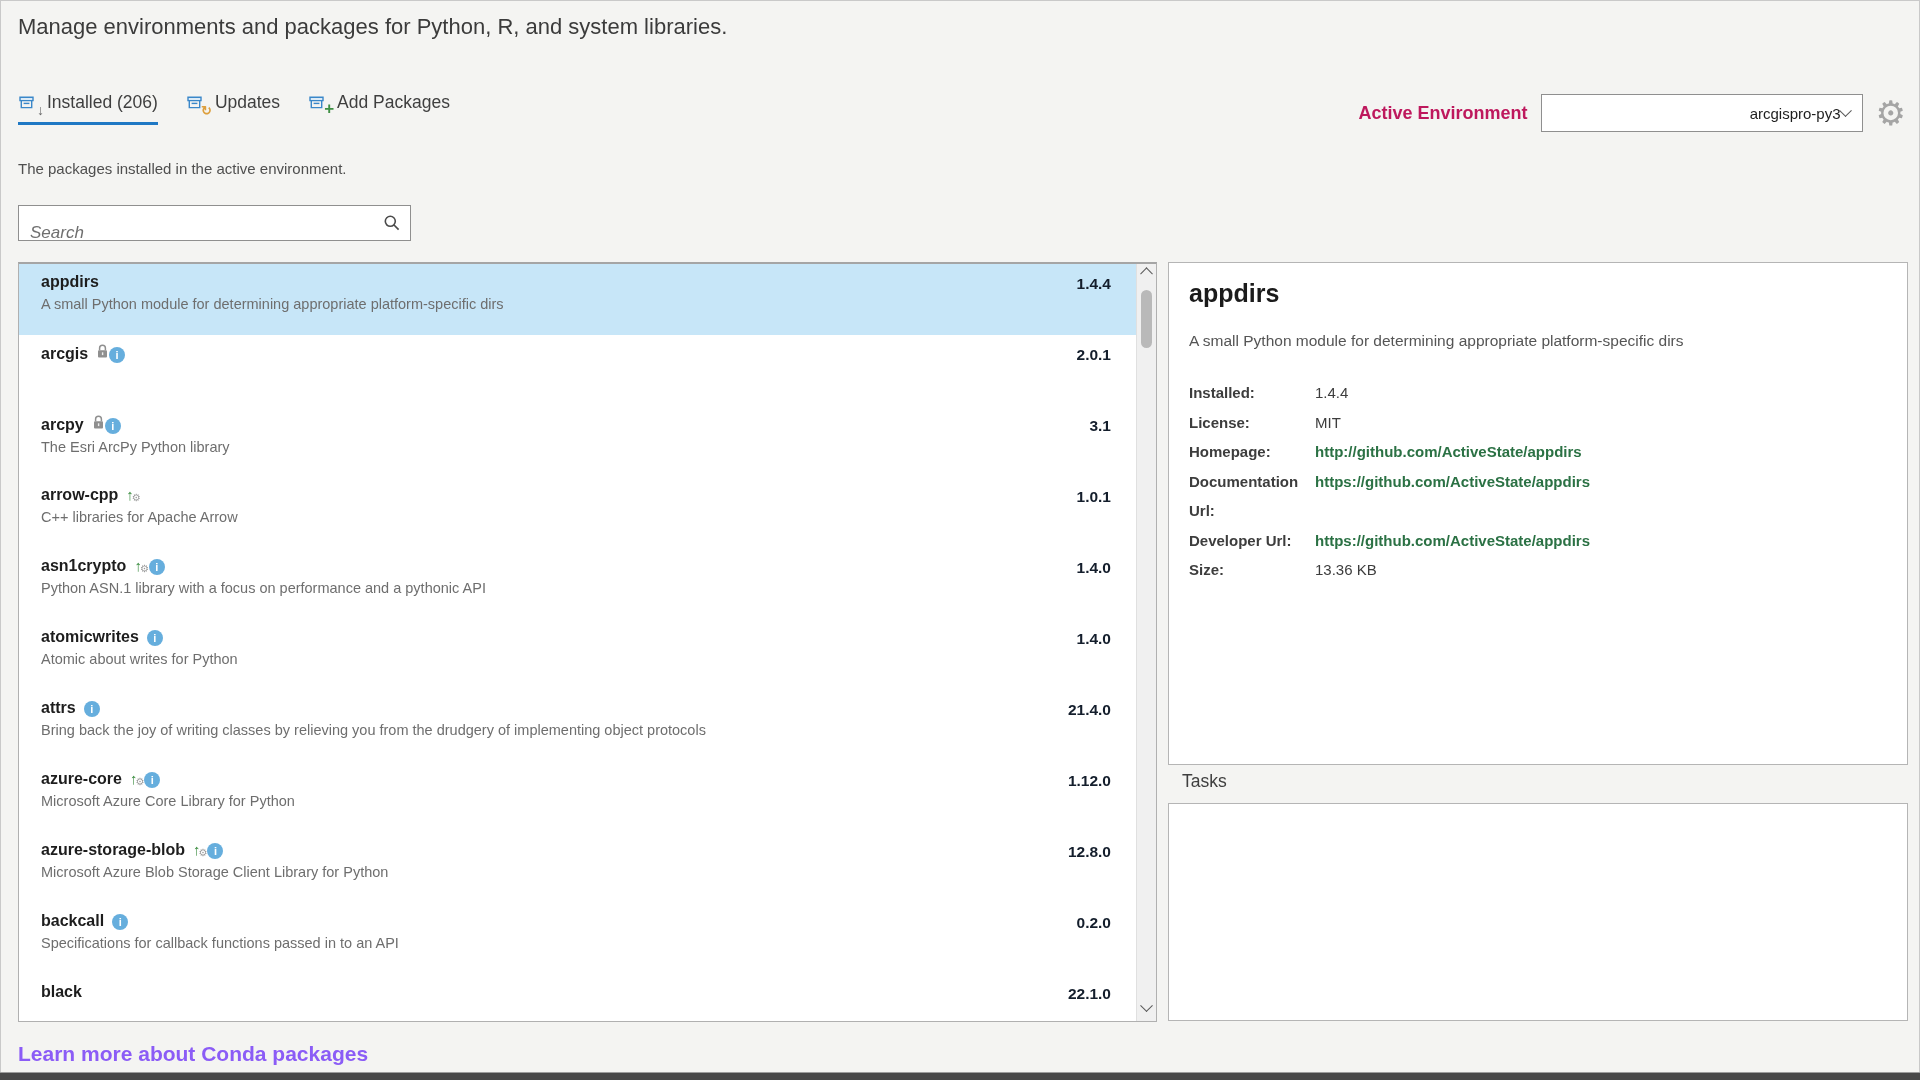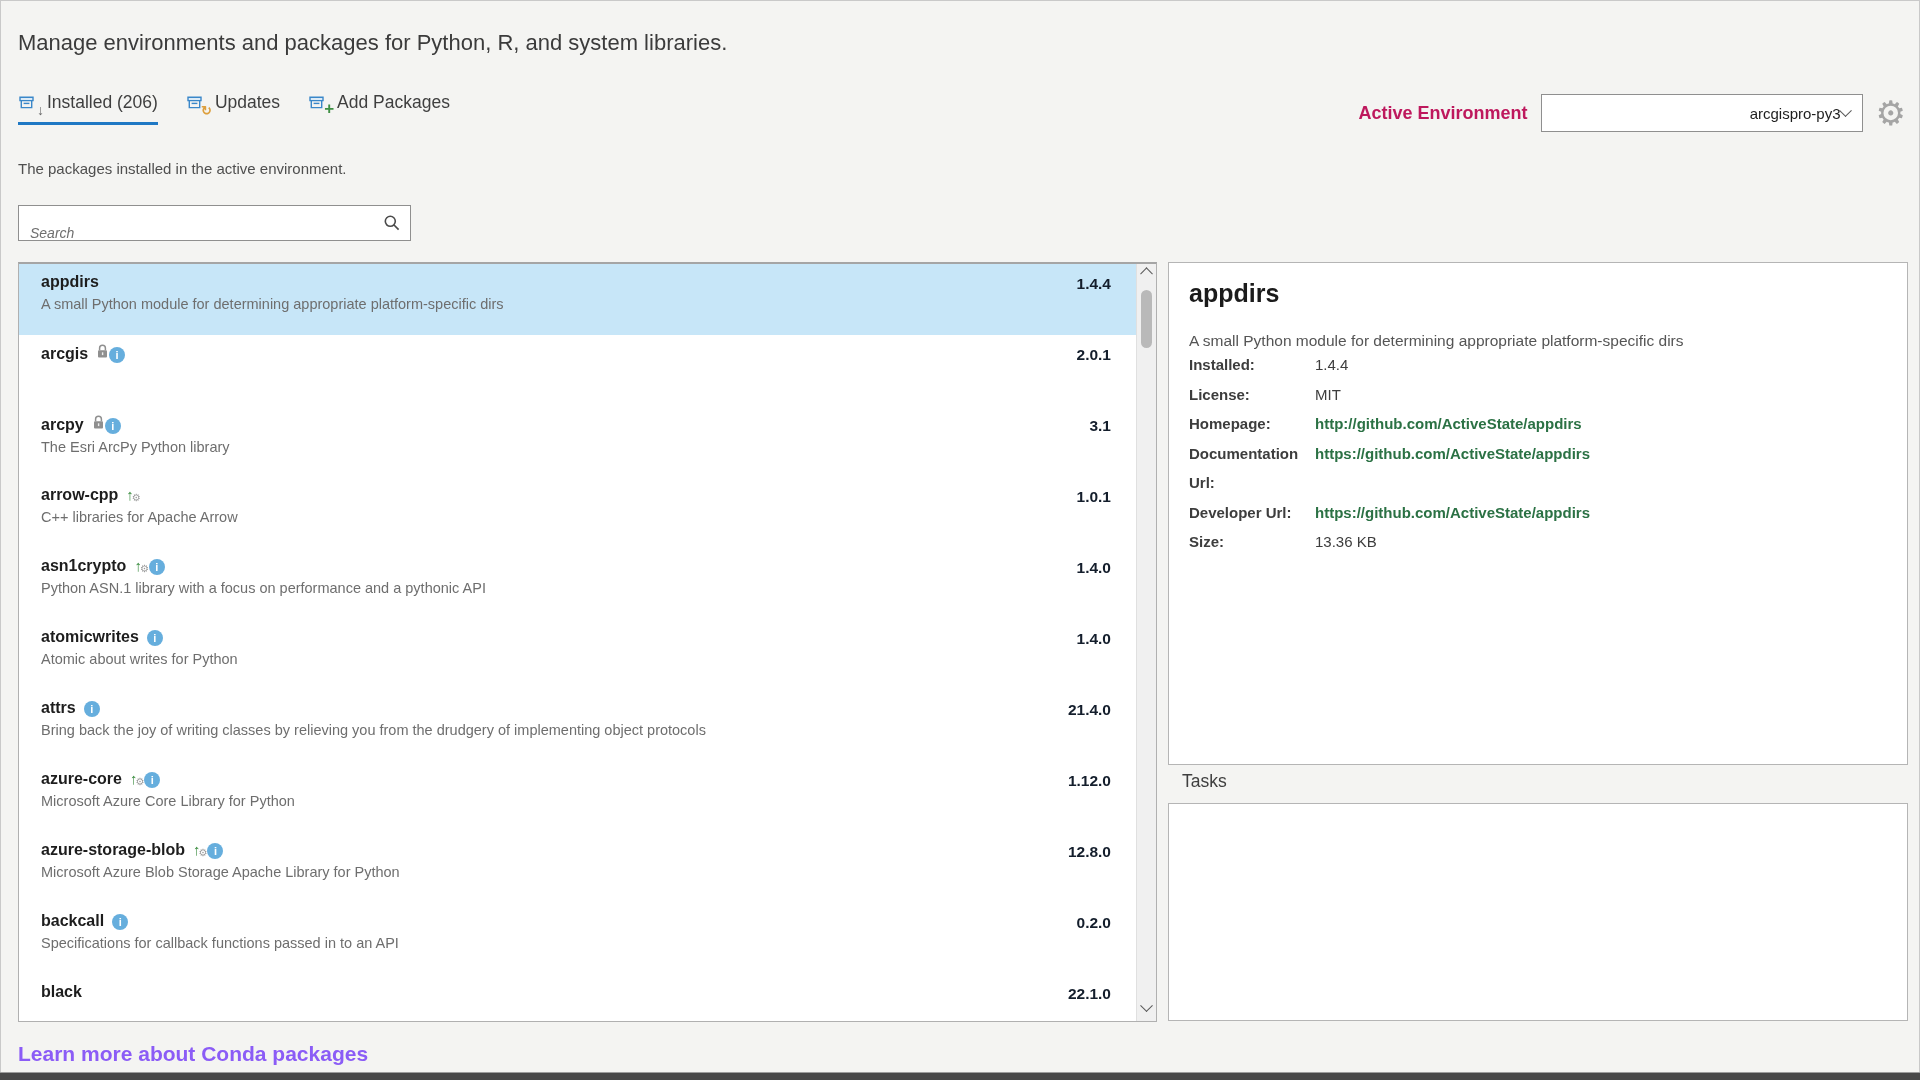--- a/index.html
+++ b/index.html
@@ -1,19 +1,19 @@
 <!DOCTYPE html>
 <html><head>
 <meta charset="utf-8">
 <style>
   html,body { margin:0; padding:0; }
   body { width:1920px; height:1080px; font-family:"Liberation Sans", sans-serif; }
   #frame { position:relative; width:1920px; height:1080px; background:#f4f4f2; overflow:hidden; box-shadow:inset 0 0 0 1px #c9c9c9; }
 
-  .page-title { position:absolute; left:18px; top:14px; font-size:22px; color:#3b3b3b;margin-top:16px; }
+  .page-title { position:absolute; left:18px; top:14px; font-size:22px; color:#3b3b3b; }
 
   
   .tabs { position:absolute; left:18px; top:92px; display:flex; gap:28px; }
   .tab { display:flex; align-items:center; gap:8px; font-size:17.5px; color:#3f3f3f; padding-bottom:9px; cursor:pointer; border-bottom:3px solid transparent; }
   .tab.active { border-bottom-color:#1f78c4; }
   .tab-icon { position:relative; width:21px; height:19px; display:inline-block; }
   .tab-icon .overlay { position:absolute; right:-5px; bottom:-5px; font-weight:bold; line-height:1; }
   .ov-installed { color:#6a6a6a; font-size:14px; }
   .ov-updates { color:#dd9f3d; font-size:13px; }
   .ov-add { color:#3e8f43; font-size:17px; }
@@ -23,21 +23,21 @@
   .env-label { font-size:18px; font-weight:600; color:#be185d; }
   .env-select { width:322px; height:38px; background:#fff; border:1px solid #8f8f8f; display:flex; align-items:center; justify-content:flex-end; padding:0 12px; box-sizing:border-box; font-size:15px; color:#1e1e1e; cursor:pointer; }
   .chev { width:8px; height:8px; border-right:1.8px solid #5a5a5a; border-bottom:1.8px solid #5a5a5a; display:inline-block; }
   .chev.down { transform:rotate(45deg) translate(-2px,-2px); }
   .gear { font-size:34px; color:#a5a5a5; line-height:1; cursor:pointer; user-select:none; }
 
   .subtitle { position:absolute; left:18px; top:160px; font-size:15px; color:#4f4f4f;text-align:right; }
 
   
   .search-box { position:absolute; left:18px; top:205px; width:393px; height:36px; background:#fff; border:1px solid #8f8f8f; box-sizing:border-box; display:flex; align-items:center; padding:0 9px; }
-  .search-box input { flex:1; border:none; outline:none; font-size:14px; font-family:inherit; color:#333; background:transparent;margin-top:20px; }
+  .search-box input { flex:1; border:none; outline:none; font-size:17px; font-family:inherit; color:#333; background:transparent;margin-top:20px; }
   .search-box input::placeholder { font-style:italic; color:#6f6f6f; opacity:1; }
 
   
   .pkg-list { position:absolute; left:18px; top:262px; width:1139px; height:760px; background:#fff; border:1px solid #b0b0b0; border-top:2px solid #a5a5a5; box-sizing:border-box; }
   .rows { position:absolute; left:0; top:0; right:20px; bottom:0; overflow:hidden; }
   .row { height:71px; box-sizing:border-box; padding:9px 25px 0 22px; position:relative; cursor:pointer; }
   .row.selected { background:#c7e6f8; }
   .row-name-line { display:flex; align-items:center; gap:8px; }
   .row-name { font-weight:bold; font-size:16px; color:#1d1d1d; }
   .row-version { position:absolute; right:25px; top:11px; font-size:15.5px; font-weight:600; color:#141e2c; }
@@ -52,21 +52,21 @@
   .scrollbar { position:absolute; right:0; top:0; width:20px; height:100%; background:#f0f0f0; border-left:1px solid #e0e0e0; box-sizing:border-box; }
   .sb-btn { position:absolute; left:5px; cursor:pointer; }
   .sb-up { top:8px; transform:rotate(-135deg) translate(2px,2px); }
   .sb-down { bottom:8px; transform:rotate(45deg) translate(-2px,-2px); }
   .sb-thumb { position:absolute; left:4px; top:26px; width:11px; height:58px; background:#b9b9b9; border-radius:6px; cursor:grab; }
 
   
   .details { position:absolute; left:1168px; top:262px; width:740px; height:503px; background:#fff; border:1px solid #b5b5b5; box-sizing:border-box; padding:16px 20px; }
   .details-title { font-size:25px; font-weight:bold; color:#1b1b1b; }
   .details-desc { margin-top:24px; font-size:15.5px; color:#555; }
-  .fields { }
+  .fields { margin-top:28px; }
   .field { display:flex; line-height:29.5px; font-size:15px; }
   .field-label { width:126px; font-weight:bold; color:#3d3d3d; flex-shrink:0; }
   .field-value { color:#3d3d3d; }
   .field-value.link { color:#2b7144; font-weight:600; cursor:pointer; text-decoration:none; }
 
   .tasks-label { position:absolute; left:1182px; top:771px; font-size:17.5px; color:#3f3f3f; }
   .tasks-panel { position:absolute; left:1168px; top:803px; width:740px; height:218px; background:#fff; border:1px solid #b5b5b5; box-sizing:border-box; }
 
   .footer-link { position:absolute; left:18px; top:1042px; font-size:21px; font-weight:600; color:#8b5cf6; cursor:pointer; }
 
@@ -231,21 +231,21 @@
   </div>
 
   <div class="row">
     <div class="row-name-line">
       <span class="row-name">azure-storage-blob</span>
       <span class="row-badges"><span class="update-badge">
                 <span class="up">↑</span>
                 <span class="cog">⚙</span>
               </span><span class="info-badge">i</span></span>
     </div>
-    <div class="row-desc">Microsoft Azure Blob Storage Apache Library for Python</div>
+    <div class="row-desc">Microsoft Azure Blob Storage Client Library for Python</div>
     <div class="row-version">12.8.0</div>
   </div>
 
   <div class="row">
     <div class="row-name-line">
       <span class="row-name">backcall</span>
       <span class="row-badges"><span class="info-badge">i</span></span>
     </div>
     <div class="row-desc">Specifications for callback functions passed in to an API</div>
     <div class="row-version">0.2.0</div>

